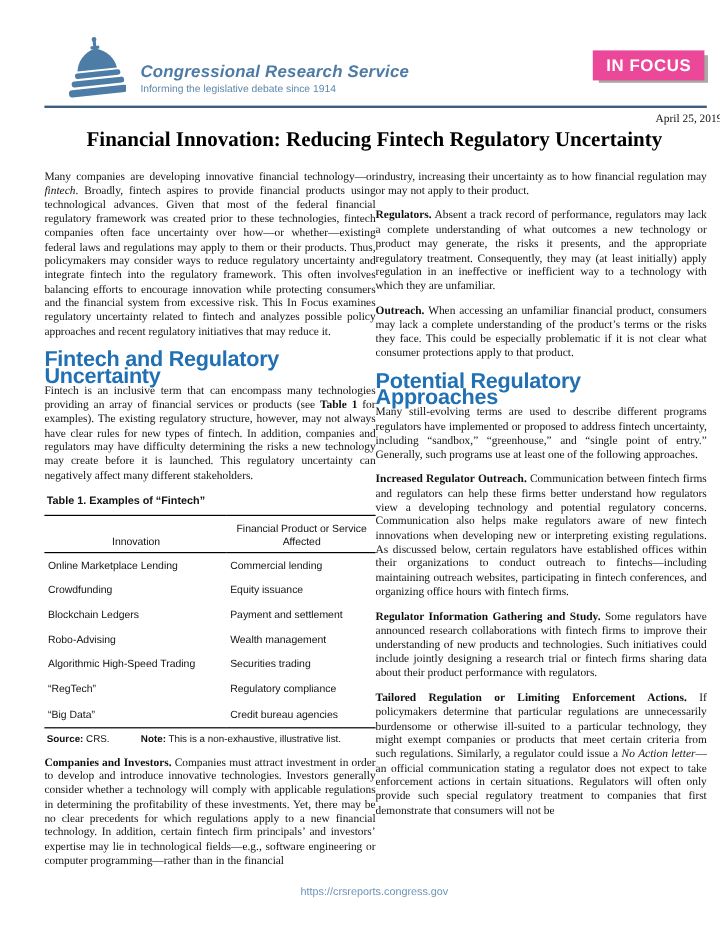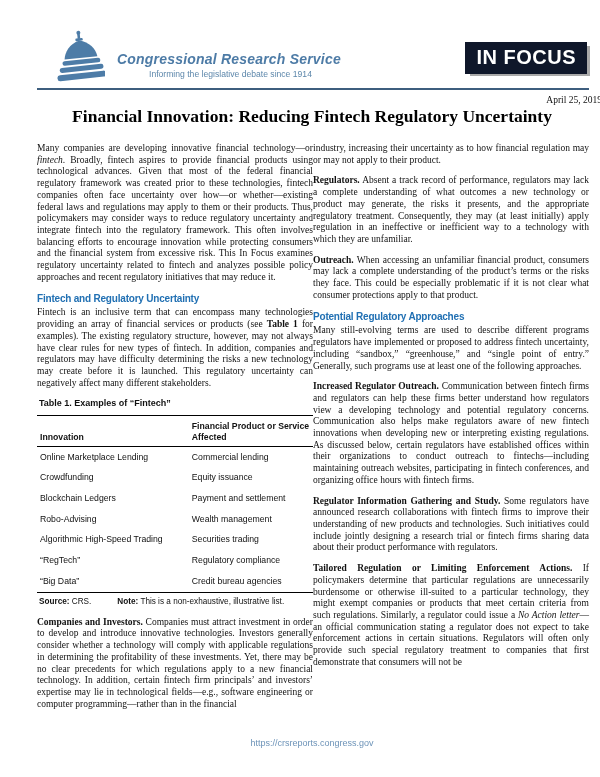--- a/index.html
+++ b/index.html
@@ -12,26 +12,26 @@
   
   .header { position:absolute; top:30px; left:37px; right:35px; height:58px; }
   .logo { position:absolute; left:18px; top:0; }
   .brand-block { position:absolute; left:80px; top:21px; }
   .brand-name {
     font-family:"Liberation Sans", sans-serif; font-weight:bold; font-style:italic;
     font-size:14px; color:#4d7ba6; letter-spacing:0.2px; white-space:nowrap;
   }
   .brand-tagline {
     font-family:"Liberation Sans", sans-serif; font-size:8.6px; color:#5d87ab;
-    margin-top:2px; white-space:nowrap;margin-left:32px;
+    margin-top:2px; white-space:nowrap;
   }
   .badge {
     position:absolute; right:2px; top:12px;
-    background:#0f172a; color:#ffffff;
-    font-family:"Liberation Sans", sans-serif; font-weight:bold; font-size:20px;
+    background:#ec4899; color:#ffffff;
+    font-family:"Liberation Sans", sans-serif; font-weight:bold; font-size:14px;
     letter-spacing:0.5px; padding:4px 11px 5px 11px;
     box-shadow:4px 3px 0 -1px #a9a9a9;
   }
   .header-rule {
     position:absolute; top:88px; left:37px; right:35px; height:2px; background:#3e5e7e;
   }
   .doc-date {
     position:absolute; top:95px; right:22px;
     font-size:9.5px; color:#111;
   }
@@ -44,35 +44,35 @@
     position:absolute; top:143px; left:37px; right:35px;
     display:flex; 
   }
   .col { flex:1; font-size:9.5px; line-height:11.7px; text-align:justify; }
   .col p { margin:0 0 9px 0; }
   .lead { font-weight:bold; }
   .em { font-style:italic; }
   .b { font-weight:bold; }
   .section-heading {
     font-family:"Liberation Sans", sans-serif; font-weight:bold;
-    font-size:10px; color:#2170b3; letter-spacing:-0.2px;
+    font-size:18px; color:#2170b3; letter-spacing:-0.2px;
     margin:0 0 1px 0; text-align:left; line-height:14px;
   }
   
   .tbl-caption {
     font-family:"Liberation Sans", sans-serif; font-weight:bold; font-size:9px;
     margin:8px 0 5px 2px; text-align:left;
   }
   table.fintech {
     width:100%; border-collapse:collapse;
     font-family:"Liberation Sans", sans-serif; font-size:8.7px;
     border-top:1.5px solid #000; border-bottom:1.5px solid #000;
   }
   table.fintech th {
-    text-align:left; font-weight:bold; vertical-align:bottom;
+    text-align:center; font-weight:normal; vertical-align:bottom;
     padding:5px 2px 4px 3px; border-bottom:1.5px solid #000; line-height:10.5px;
   }
   table.fintech td { padding:4.5px 2px 4.5px 3px;margin-left:38px; }
   table.fintech .c1 { width:55%; }
   .tbl-note {
     font-family:"Liberation Sans", sans-serif; font-size:8.2px;
     margin:3px 0 9px 2px; text-align:left;
   }
   .tbl-note .note-label { margin-left:26px; }
   

